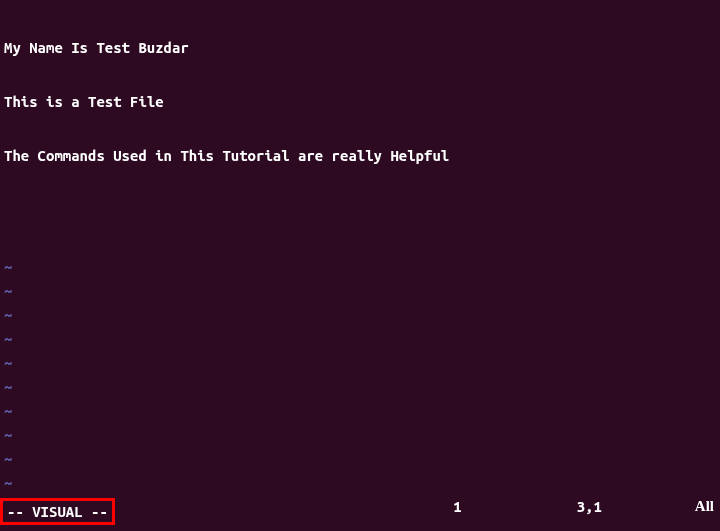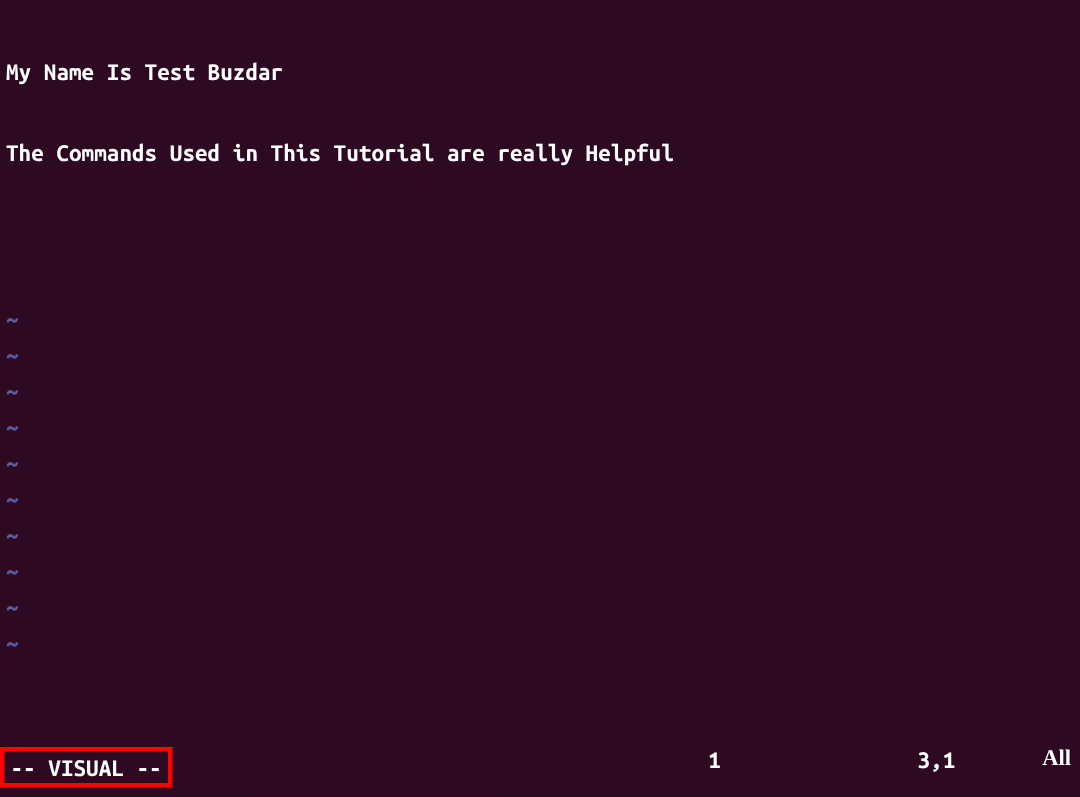--- a/index.html
+++ b/index.html
@@ -36,50 +36,50 @@
       line-height: 24px;
     }
     .status-bar {
       position: absolute;
       bottom: 6px;
       left: 4px;
       right: 4px;
       color: #ffffff;
       font-weight: bold;
       display: flex;
-      gap: 16px;
     }
     .mode-wrap {
       display: inline-block;
     }
     .mode-box {
       border: 3px solid #ff0000;
       padding: 2px 4px;
       display: inline-block;
       margin-left: -4px;
     }
     .status-spacer {
       flex: 1;
     }
     .status-count {
       margin-right: 115px;
     }
     .status-pos {
-      margin-right: 42px;
+      margin-right: 93px;
     }
     .status-percent {
       margin-right: 2px;
       font-family: Liberation Serif, serif;
     }
   </style>
 </head>
 <body>
 
 <div class="editor-area">
   <div class="text-line">My Name Is Test Buzdar</div>
+  <div class="text-line">This is a Test File</div>
   <div class="text-line">The Commands Used in This Tutorial are really Helpful</div>
   <div class="text-line">&nbsp;</div>
   <div id="tilde-container"><div class="tilde-line">~</div><div class="tilde-line">~</div><div class="tilde-line">~</div><div class="tilde-line">~</div><div class="tilde-line">~</div><div class="tilde-line">~</div><div class="tilde-line">~</div><div class="tilde-line">~</div><div class="tilde-line">~</div><div class="tilde-line">~</div></div>
 </div>
 
 <div class="status-bar">
   <span class="mode-wrap">
     <span class="mode-box">
       <span>-- VISUAL --</span>
     </span>

